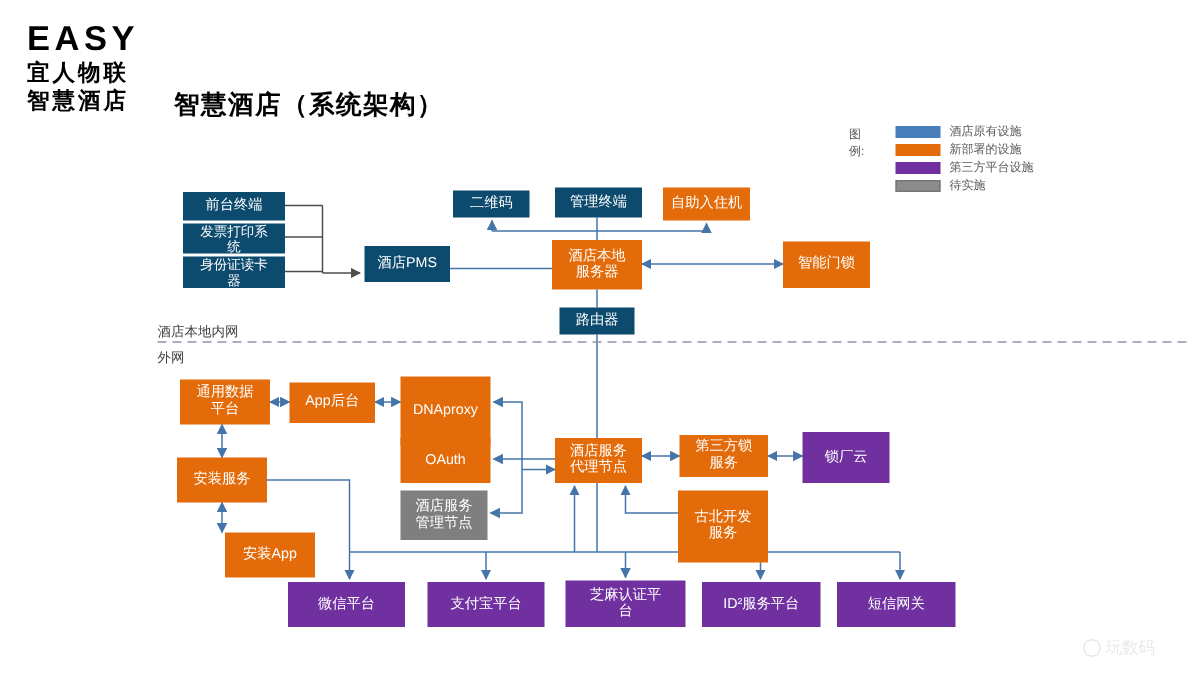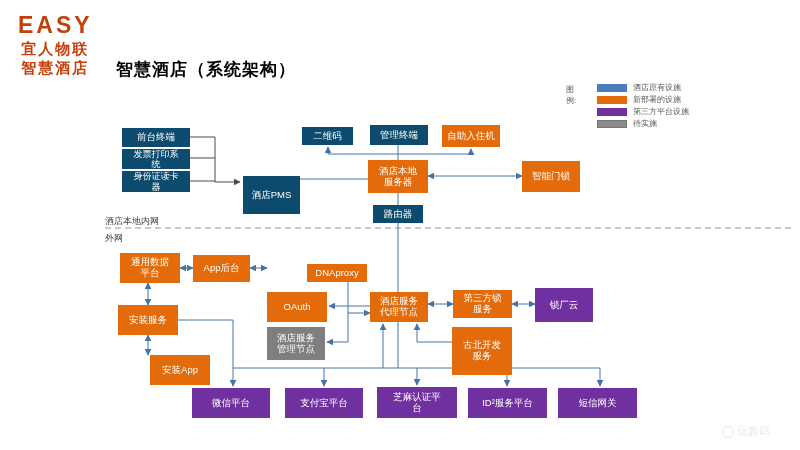--- a/index.html
+++ b/index.html
@@ -1,21 +1,21 @@
 <!DOCTYPE html>
 <html><head>
 <meta charset="utf-8">
 <style>
   html,body{margin:0;padding:0;background:#fff;}
   #stage{
     position:relative;width:800px;height:450px;background:#ffffff;overflow:hidden;
     font-family:"Liberation Sans","DejaVu Sans",sans-serif;
   }
   
-  .logo{position:absolute;left:18px;top:14px;color:#c2410c;line-height:1;text-align:center;}
+  .logo{position:absolute;left:18px;top:14px;color:#000000;line-height:1;}
   .logo-easy{font-size:23px;font-weight:700;letter-spacing:3px;}
   .logo-sub{font-size:15px;font-weight:700;letter-spacing:2px;margin-top:4px;}
   
   .title{position:absolute;left:116px;top:58px;font-size:17px;font-weight:700;color:#000000;margin:0;letter-spacing:1px;}
   
   .legend{position:absolute;left:566px;top:82px;font-size:8px;color:#595959;}
   .legend-title{position:absolute;left:0;top:2px;}
   .legend-row{position:absolute;left:31px;white-space:nowrap;height:10px;}
   .legend-row .sw{display:inline-block;width:30px;height:8px;vertical-align:middle;margin-right:6px;}
   .legend-row .lb{display:inline-block;vertical-align:middle;}
@@ -125,33 +125,33 @@
   </svg>
 
   <span class="netlabel" style="left:105px;top:215px;">酒店本地内网</span>
   <span class="netlabel" style="left:105px;top:232px;">外网</span>
 
   <div class="node blue" style="left:122px;top:128px;width:68px;height:19px;">前台终端</div>
   <div class="node blue" style="left:122px;top:149px;width:68px;height:20px;font-size:9px;">发票打印系
 统</div>
   <div class="node blue" style="left:122px;top:171px;width:68px;height:21px;font-size:9px;">身份证读卡
 器</div>
-  <div class="node blue" style="left:243px;top:176px;width:57px;height:38px;">酒店PMS</div>
+  <div class="node blue" style="left:243px;top:164px;width:57px;height:24px;">酒店PMS</div>
   <div class="node blue" style="left:302px;top:127px;width:51px;height:18px;">二维码</div>
   <div class="node blue" style="left:370px;top:125px;width:58px;height:20px;">管理终端</div>
   <div class="node blue" style="left:373px;top:205px;width:50px;height:18px;">路由器</div>
 
   <div class="node orange" style="left:442px;top:125px;width:58px;height:22px;">自助入住机</div>
   <div class="node orange" style="left:368px;top:160px;width:60px;height:33px;">酒店本地
 服务器</div>
   <div class="node orange" style="left:522px;top:161px;width:58px;height:31px;">智能门锁</div>
   <div class="node orange" style="left:120px;top:253px;width:60px;height:30px;">通用数据
 平台</div>
   <div class="node orange" style="left:193px;top:255px;width:57px;height:27px;">App后台</div>
-  <div class="node orange" style="left:267px;top:264px;width:60px;height:18px;margin-left:40px;">DNAproxy</div>
+  <div class="node orange" style="left:267px;top:251px;width:60px;height:46px;">DNAproxy</div>
   <div class="node orange" style="left:267px;top:292px;width:60px;height:30px;">OAuth</div>
   <div class="node orange" style="left:118px;top:305px;width:60px;height:30px;">安装服务</div>
   <div class="node orange" style="left:118px;top:355px;width:60px;height:30px;margin-left:32px;">安装App</div>
   <div class="node orange" style="left:370px;top:292px;width:58px;height:30px;">酒店服务
 代理节点</div>
   <div class="node orange" style="left:453px;top:290px;width:59px;height:28px;">第三方锁
 服务</div>
   <div class="node orange" style="left:452px;top:327px;width:60px;height:48px;">古北开发
 服务</div>
 

